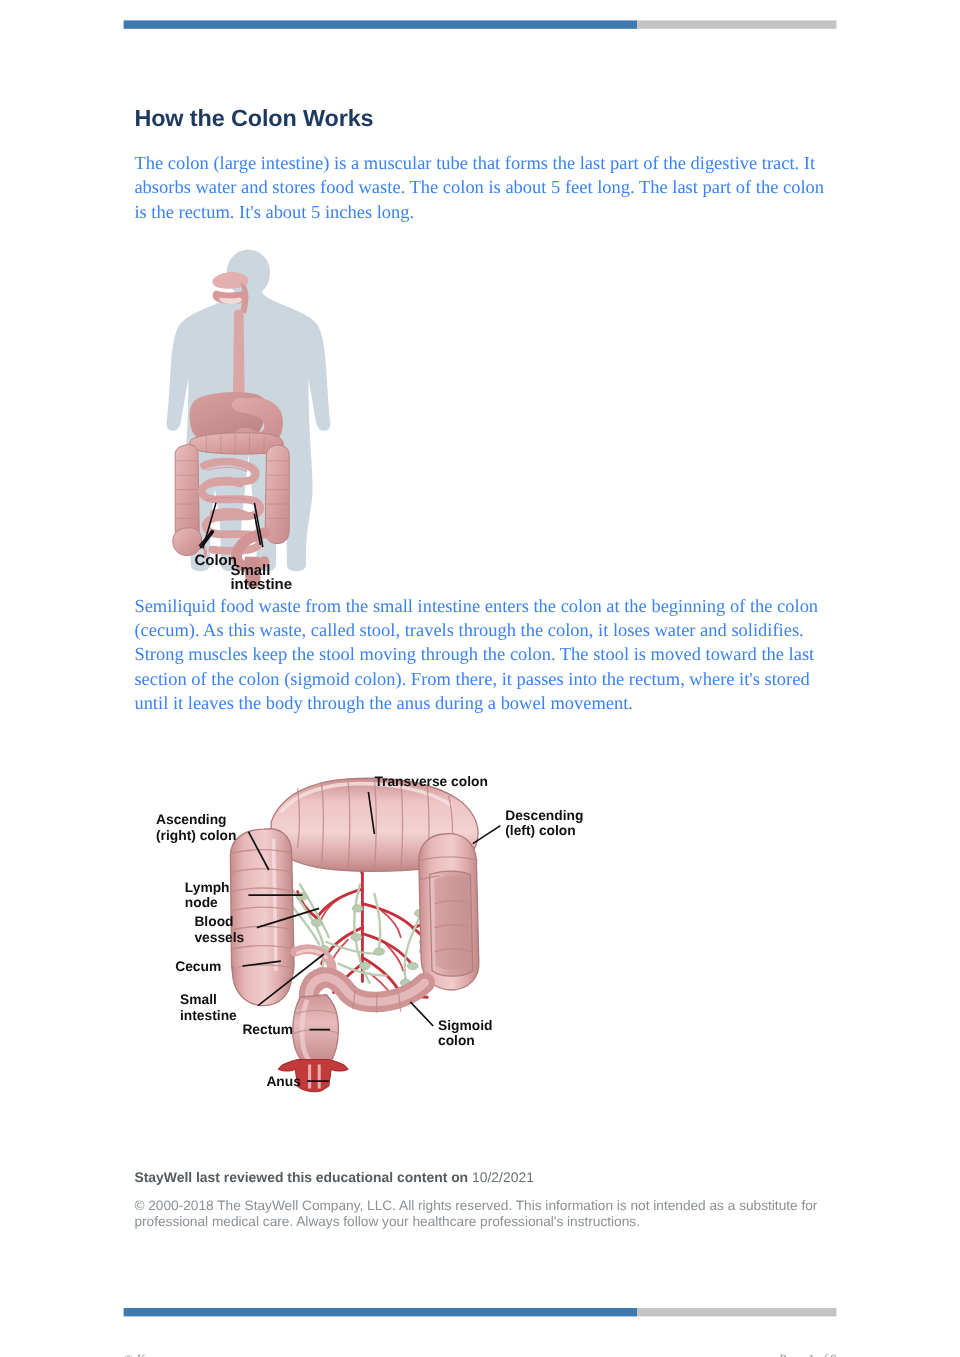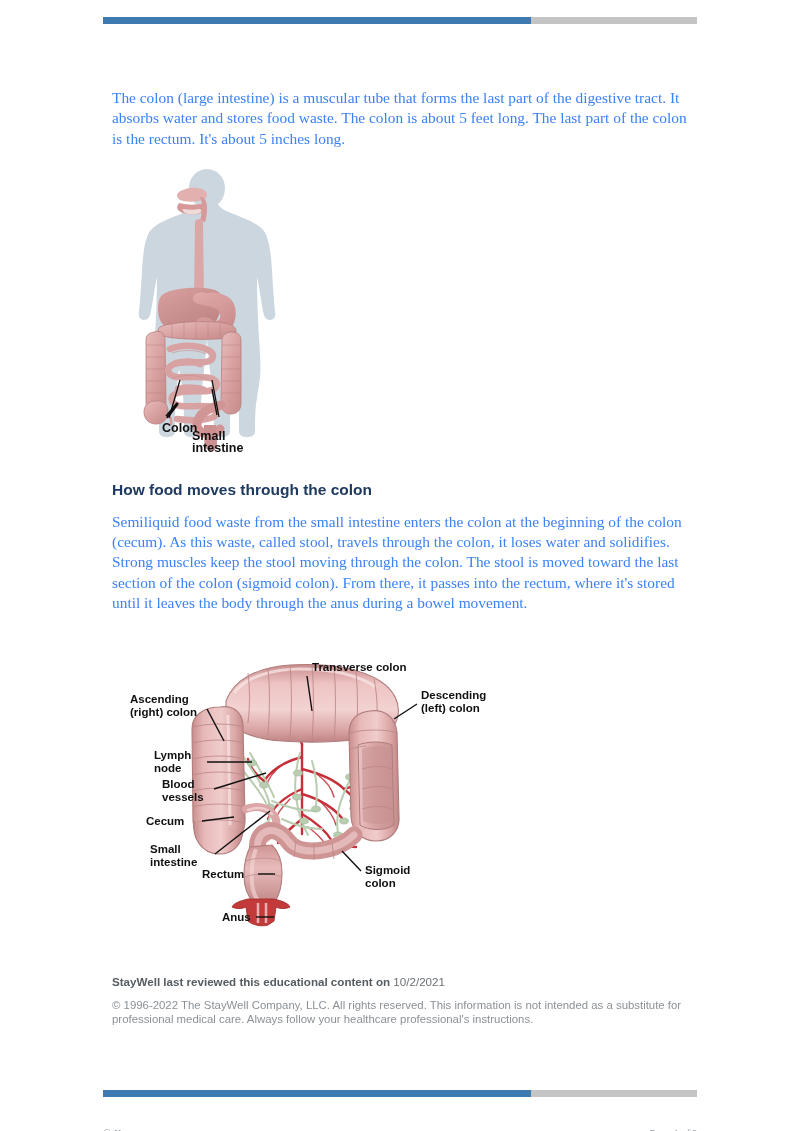--- a/index.html
+++ b/index.html
@@ -126,20 +126,21 @@
 </head>
 <body>
 
 <div class="rule top">
   <div class="seg-blue" style="width:72%"></div>
   <div class="seg-gray"></div>
 </div>
 
 <div class="content">
 
+  <h1 class="doc-title">How the Colon Works</h1>
 
   <p class="body-text">The colon (large intestine) is a muscular tube that forms the last part of the digestive tract. It absorbs water and stores food waste. The colon is about 5 feet long. The last part of the colon is the rectum. It's about 5 inches long.</p>
 
   <div class="figure fig-torso">
     <svg width="180" height="290" viewBox="0 0 180 290" xmlns="http://www.w3.org/2000/svg">
       <defs>
         <linearGradient id="organGrad" x1="0" y1="0" x2="1" y2="1">
           <stop offset="0%" stop-color="#e8bcbc"></stop>
           <stop offset="55%" stop-color="#d79e9e"></stop>
           <stop offset="100%" stop-color="#c68a8a"></stop>
@@ -226,21 +227,20 @@
       <g stroke="#101010" stroke-width="1.3" fill="none">
         <line x1="99" y1="250" x2="92" y2="213"></line>
       </g>
 
       <text class="lbl-text" x="42" y="265" font-size="12.5">Colon</text>
       <text class="lbl-text" x="72" y="273" font-size="12.5">Small</text>
       <text class="lbl-text" x="72" y="285" font-size="12.5">intestine</text>
     </svg>
   </div>
 
-  <h2 class="section-title" style="margin-top:24px">How food moves through the colon</h2>
 
   <p class="body-text">Semiliquid food waste from the small intestine enters the colon at the beginning of the colon (cecum). As this waste, called stool, travels through the colon, it loses water and solidifies. Strong muscles keep the stool moving through the colon. The stool is moved toward the last section of the colon (sigmoid colon). From there, it passes into the rectum, where it's stored until it leaves the body through the anus during a bowel movement.</p>
 
   <div class="figure fig-colon">
     <svg width="370" height="280" viewBox="0 0 370 280" xmlns="http://www.w3.org/2000/svg">
       <defs>
         <linearGradient id="colonV" x1="0" y1="0" x2="1" y2="0">
           <stop offset="0%" stop-color="#c98d8d"></stop>
           <stop offset="22%" stop-color="#e7b9b9"></stop>
           <stop offset="55%" stop-color="#f0cccc"></stop>
@@ -430,21 +430,21 @@
     </svg>
   </div>
 
 </div>
 
 <div class="attribution">
   <p class="attr-reviewed">
     <span class="lbl">StayWell last reviewed this educational content on</span>
     <span>10/2/2021</span>
   </p>
-  <p class="attr-copyright">© 1996-2022 The StayWell Company, LLC. All rights reserved. This information is not intended as a substitute for professional medical care. Always follow your healthcare professional's instructions.</p>
+  <p class="attr-copyright">© 2000-2018 The StayWell Company, LLC. All rights reserved. This information is not intended as a substitute for professional medical care. Always follow your healthcare professional's instructions.</p>
 </div>
 
 <div class="rule bottom">
   <div class="seg-blue" style="width:72%"></div>
   <div class="seg-gray"></div>
 </div>
 
 <div class="page-footer">
   <span>© Krames</span>
   <span>Page 1 of 9</span>

